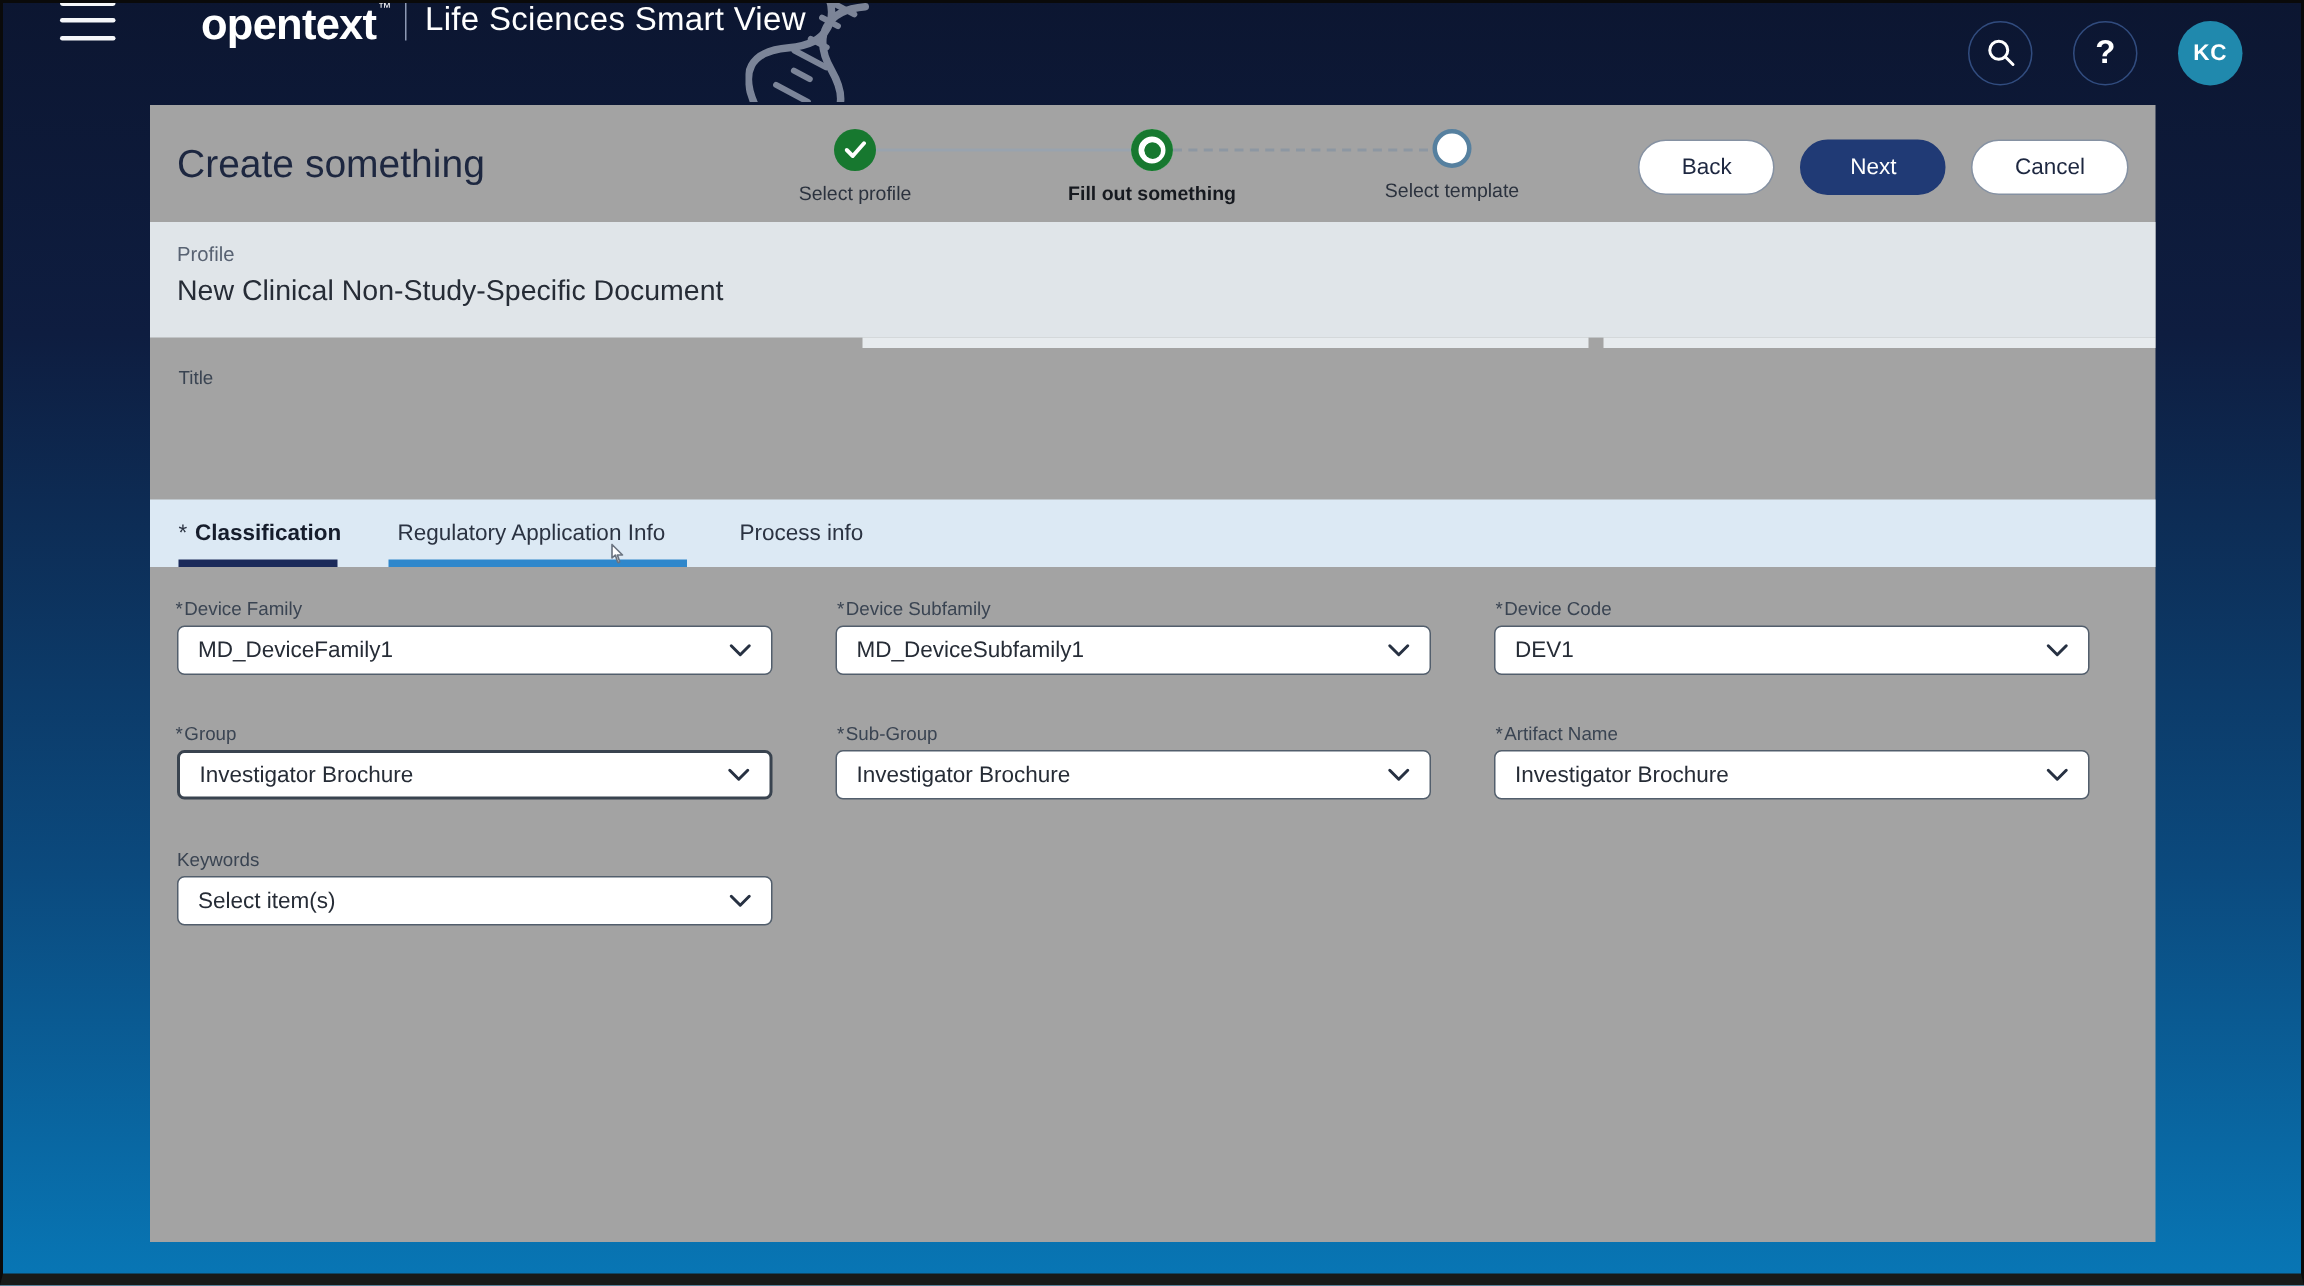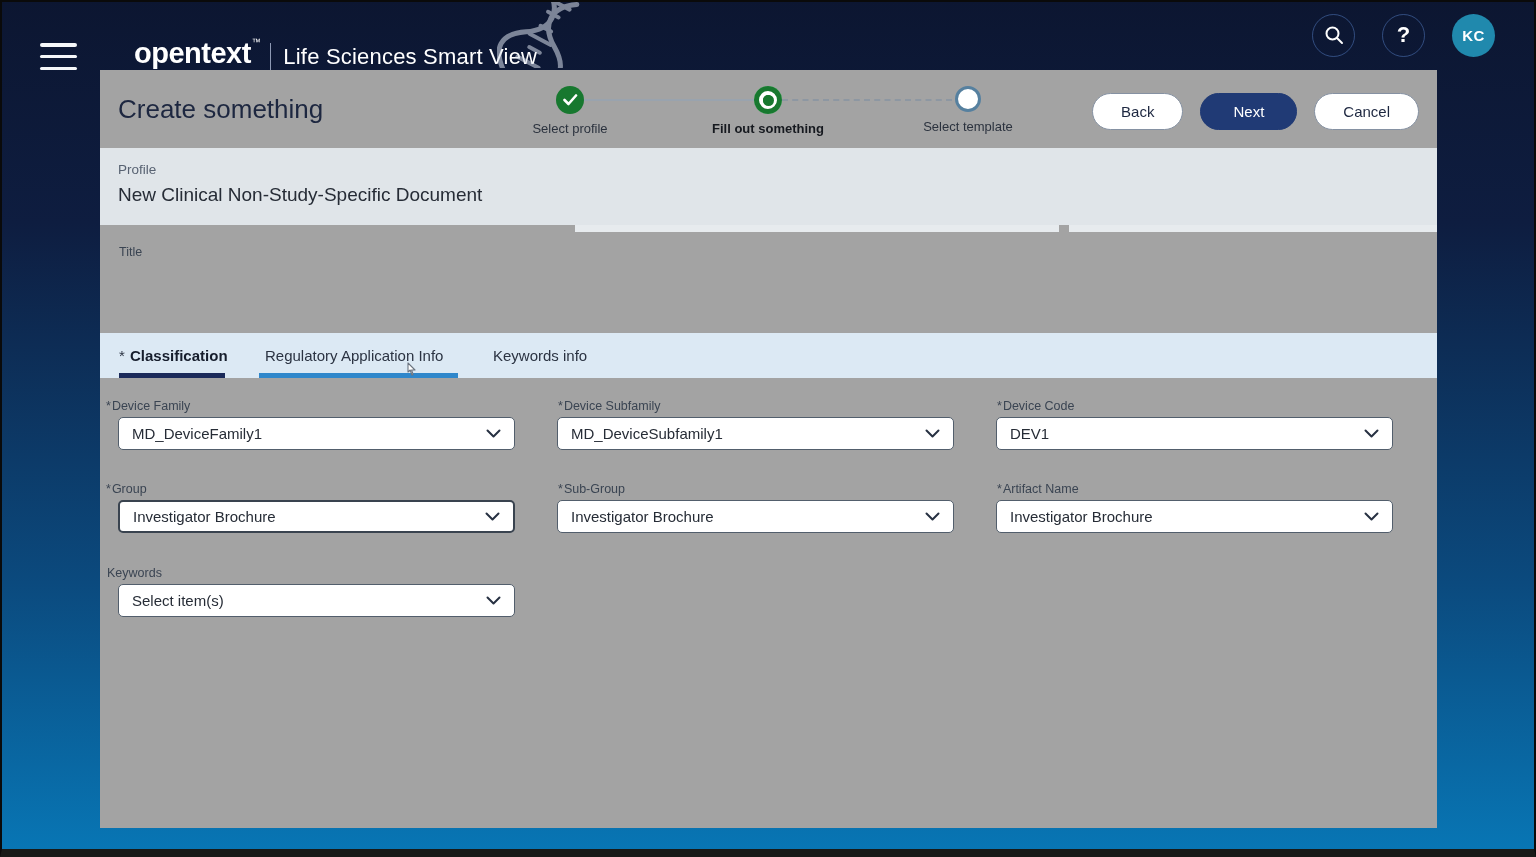--- a/index.html
+++ b/index.html
@@ -6,21 +6,21 @@
   html,body { width:1536px; height:857px; overflow:hidden; }
   body {
     position:relative;
     font-family:"Liberation Sans","DejaVu Sans",sans-serif;
     background:linear-gradient(180deg,#0c1631 0%,#0e1d40 26%,#0b4a7e 68%,#0877b6 100%);
   }
   .frame { position:absolute; inset:0; border:2px solid #0a0a0a; border-bottom:8px solid #181a18; pointer-events:none; z-index:99; }
 
   
   .topbar { position:absolute; left:0; top:0; width:100%; height:70px; }
-  .brand-row { position:absolute; left:40px; top:0; height:70px; display:flex; align-items:flex-end; }
+  .brand-row { position:absolute; left:40px; top:0; height:70px; display:flex; align-items:flex-start; }
   .hamburger { width:37px; height:27px; display:flex; flex-direction:column; justify-content:space-between; cursor:pointer; }
   .hamburger span { display:block; height:3.5px; background:#f5f7fa; border-radius:2px; }
   .logo { margin-left:57px; color:#fff; font-size:29px; font-weight:800; letter-spacing:-0.5px; white-space:nowrap; }
   .logo sup { font-size:9px; font-weight:400; vertical-align:18px; margin-left:1px; }
   .brand-divider { width:1px; height:27px; background:#8d99b4; margin:0 12px 0 10px; }
   .app-title { color:#fff; font-size:22px; font-weight:400; letter-spacing:0.2px; white-space:nowrap; }
   .dna { position:absolute; left:497px; top:0px; opacity:0.55; }
 
   .top-icons { position:absolute; right:41px; top:0; height:70px; display:flex; align-items:center; gap:27px; }
   .icon-circle { width:43px; height:43px; border-radius:50%; border:1.5px solid rgba(80,120,190,0.55);
@@ -74,21 +74,21 @@
   .tab-underline { position:absolute; bottom:0; height:5px; }
   .tab-1 { left:19px; } .tab-1 .tab-text { font-weight:700; color:#161d2c; }
   .u-1 { left:19px; width:106px; background:var(--tab_active,#1b2a5a); }
   .tab-2 { left:165px; }
   .u-2 { left:159px; width:199px; background:var(--tab_hover,#2f87cb); }
   .tab-3 { left:393px; }
   .cursor-icon { position:absolute; left:303px; top:292px; z-index:5; }
 
   
   .f-label-row1 { top:329px; } .f-label-row2 { top:412px; } .f-label-row3 { top:496px; }
-  .col-1 { left:6px; } .col-2 { left:458px; } .col-3 { left:897px; }
+  .col-1 { left:17px; } .col-2 { left:458px; } .col-3 { left:897px; }
   .select { position:absolute; width:397px; height:33px; border:1px solid #525e6c; border-radius:5px; background:#fff;
     display:flex; align-items:center; justify-content:space-between; padding:0 13px; font-size:15px; color:#262c36; cursor:pointer; }
   .sel-row1 { top:347px; } .sel-row2 { top:430px; } .sel-row3 { top:514px; }
   .sel-c1 { left:18px; } .sel-c2 { left:457px; } .sel-c3 { left:896px; }
   .select-focused { border:2px solid #39434f; }
   .chevron { flex:0 0 auto; margin-left:8px; }
 </style>
 </head>
 <body>
 
@@ -179,21 +179,21 @@
   <div class="field-label title-label">Title</div>
 
   <div class="tabbar">
     <div class="tab tab-1">
       <span class="req">*</span>&nbsp;<span class="tab-text">Classification</span>
     </div>
     <div class="tab tab-2">
       <span class="tab-text">Regulatory Application Info</span>
     </div>
     <div class="tab tab-3">
-      <span class="tab-text">Keywords info</span>
+      <span class="tab-text">Process info</span>
     </div>
     <div class="tab-underline u-1"></div>
     <div class="tab-underline u-2"></div>
   </div>
 
   <svg class="cursor-icon" width="16" height="18" viewBox="0 0 16 18">
     <path d="M5 1 v9 l2.2-2 1.5 4.5 c0.3 0.9 1.6 0.5 1.3-0.4 L8.6 8 H12 Z" fill="#fff" stroke="#6b7480" stroke-width="1.1" stroke-linejoin="round"></path>
   </svg>
 
   <div class="field-label f-label-row1 col-1"><span class="req">*</span><span>Device Family</span></div>

